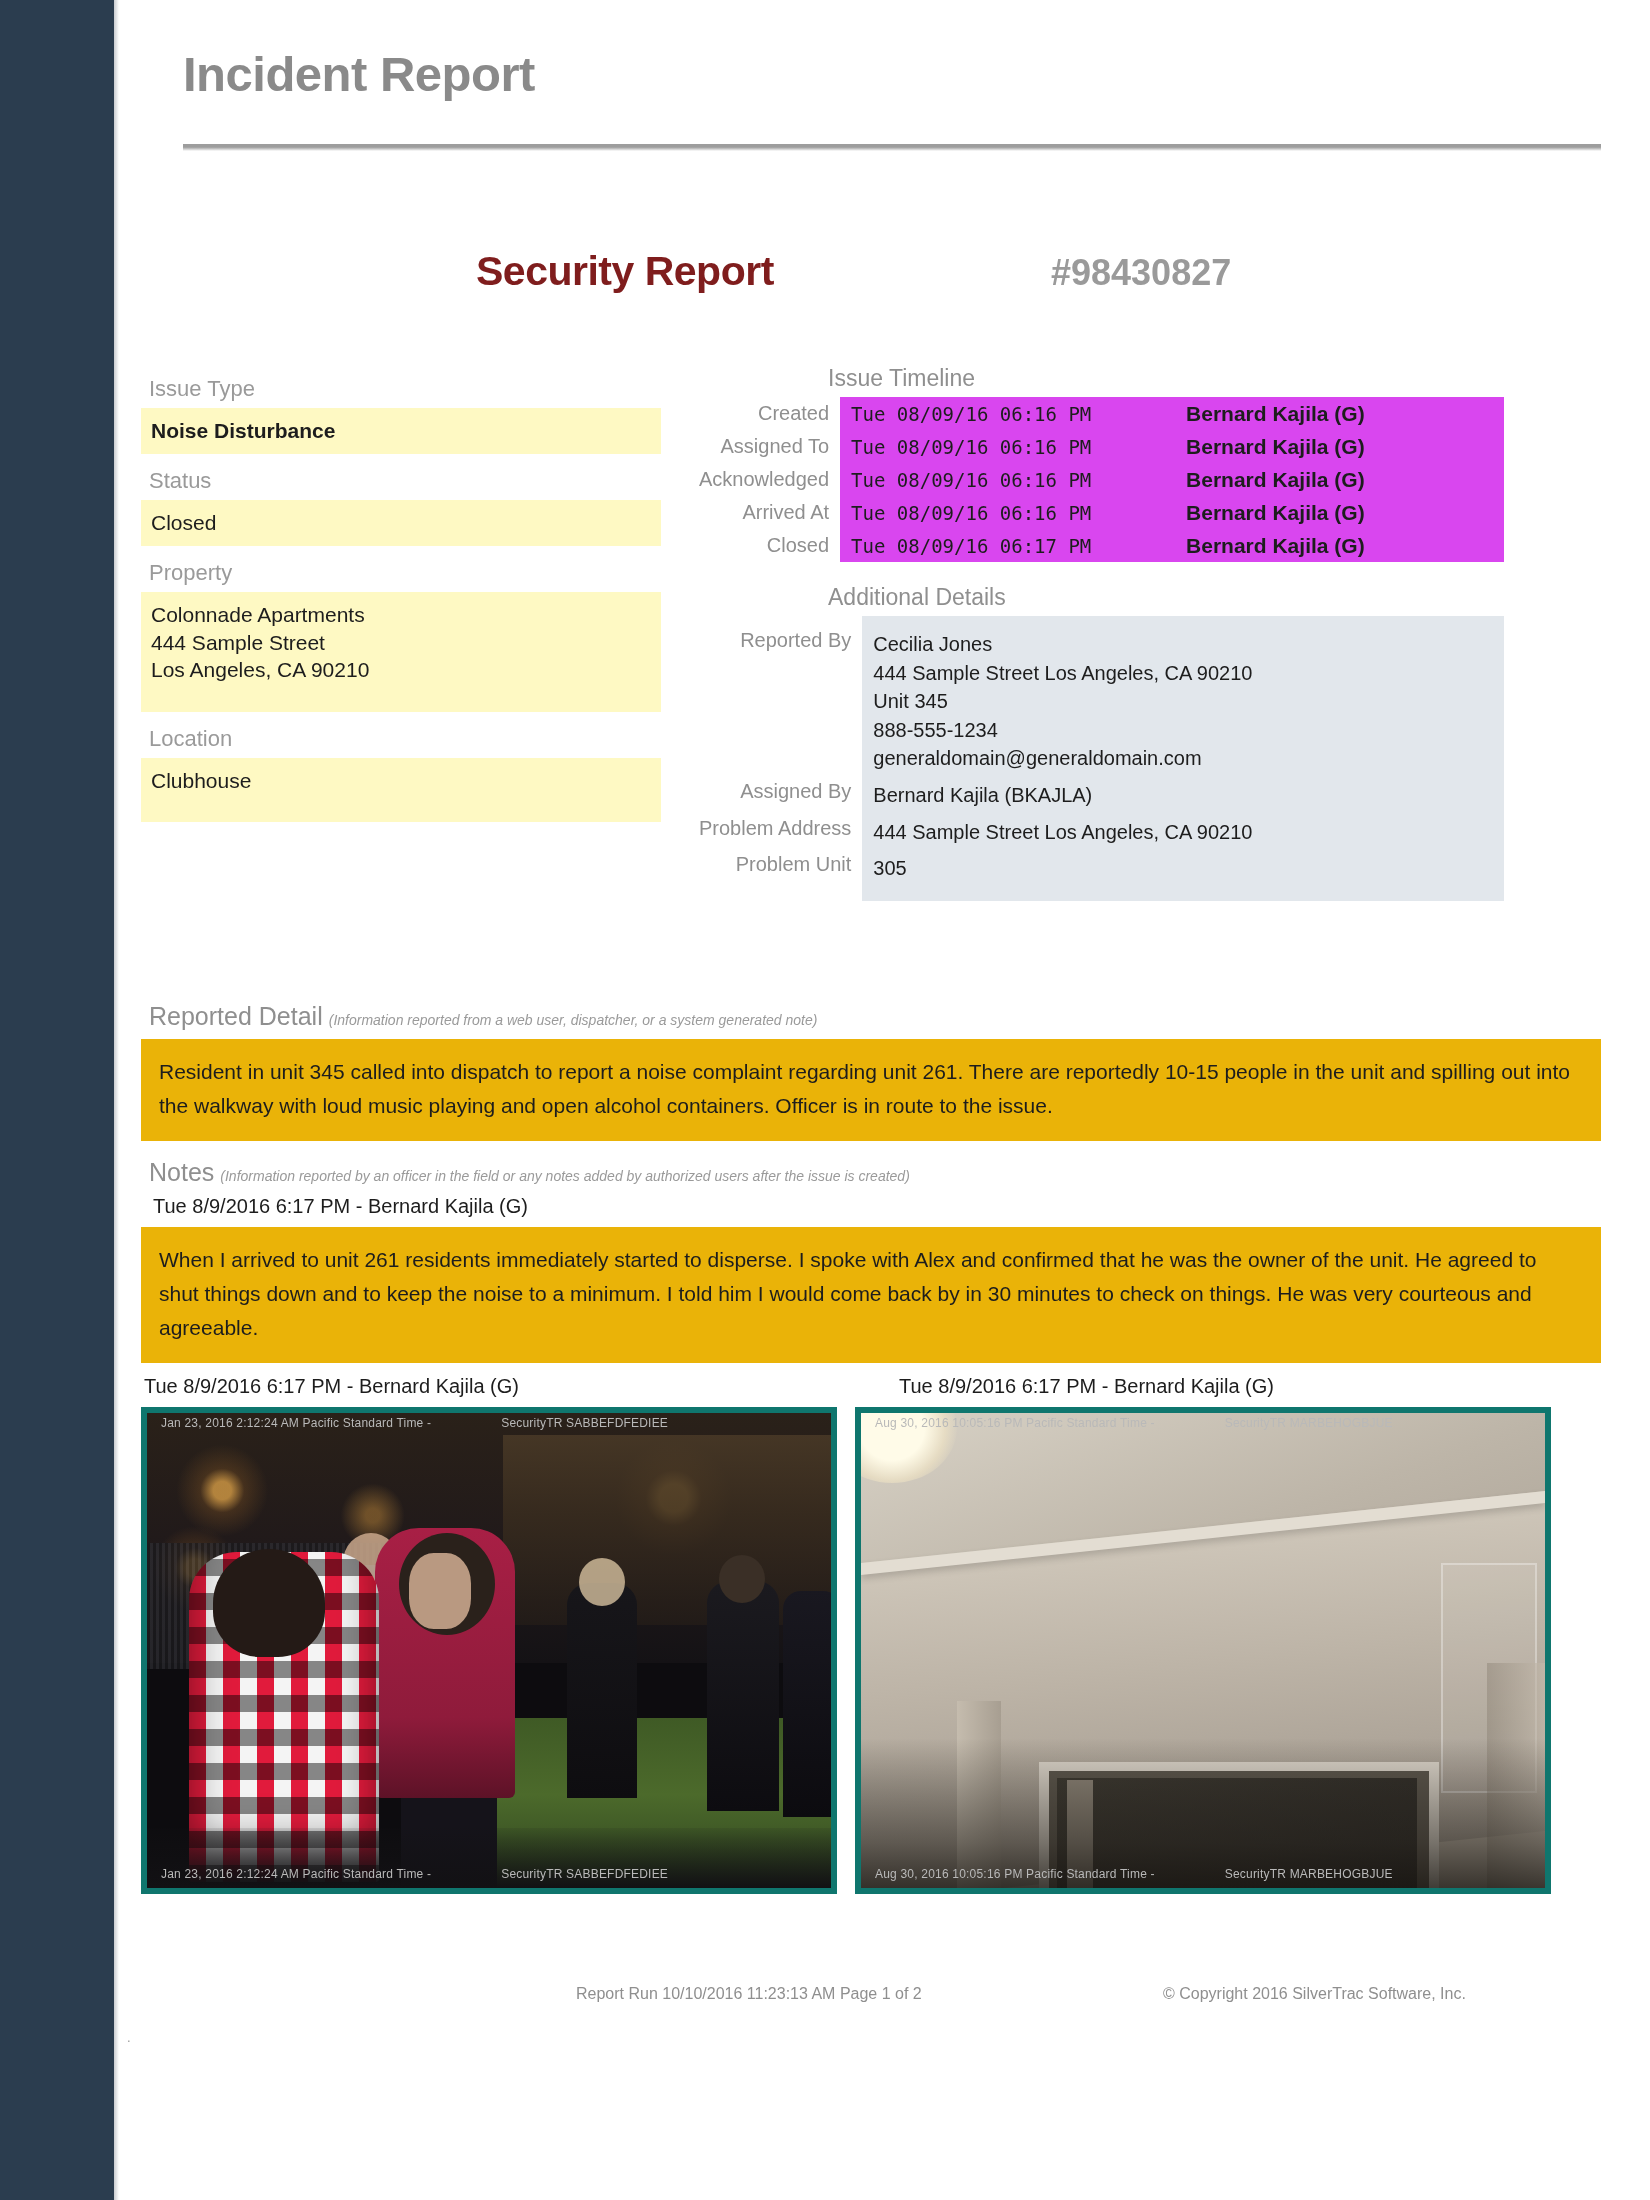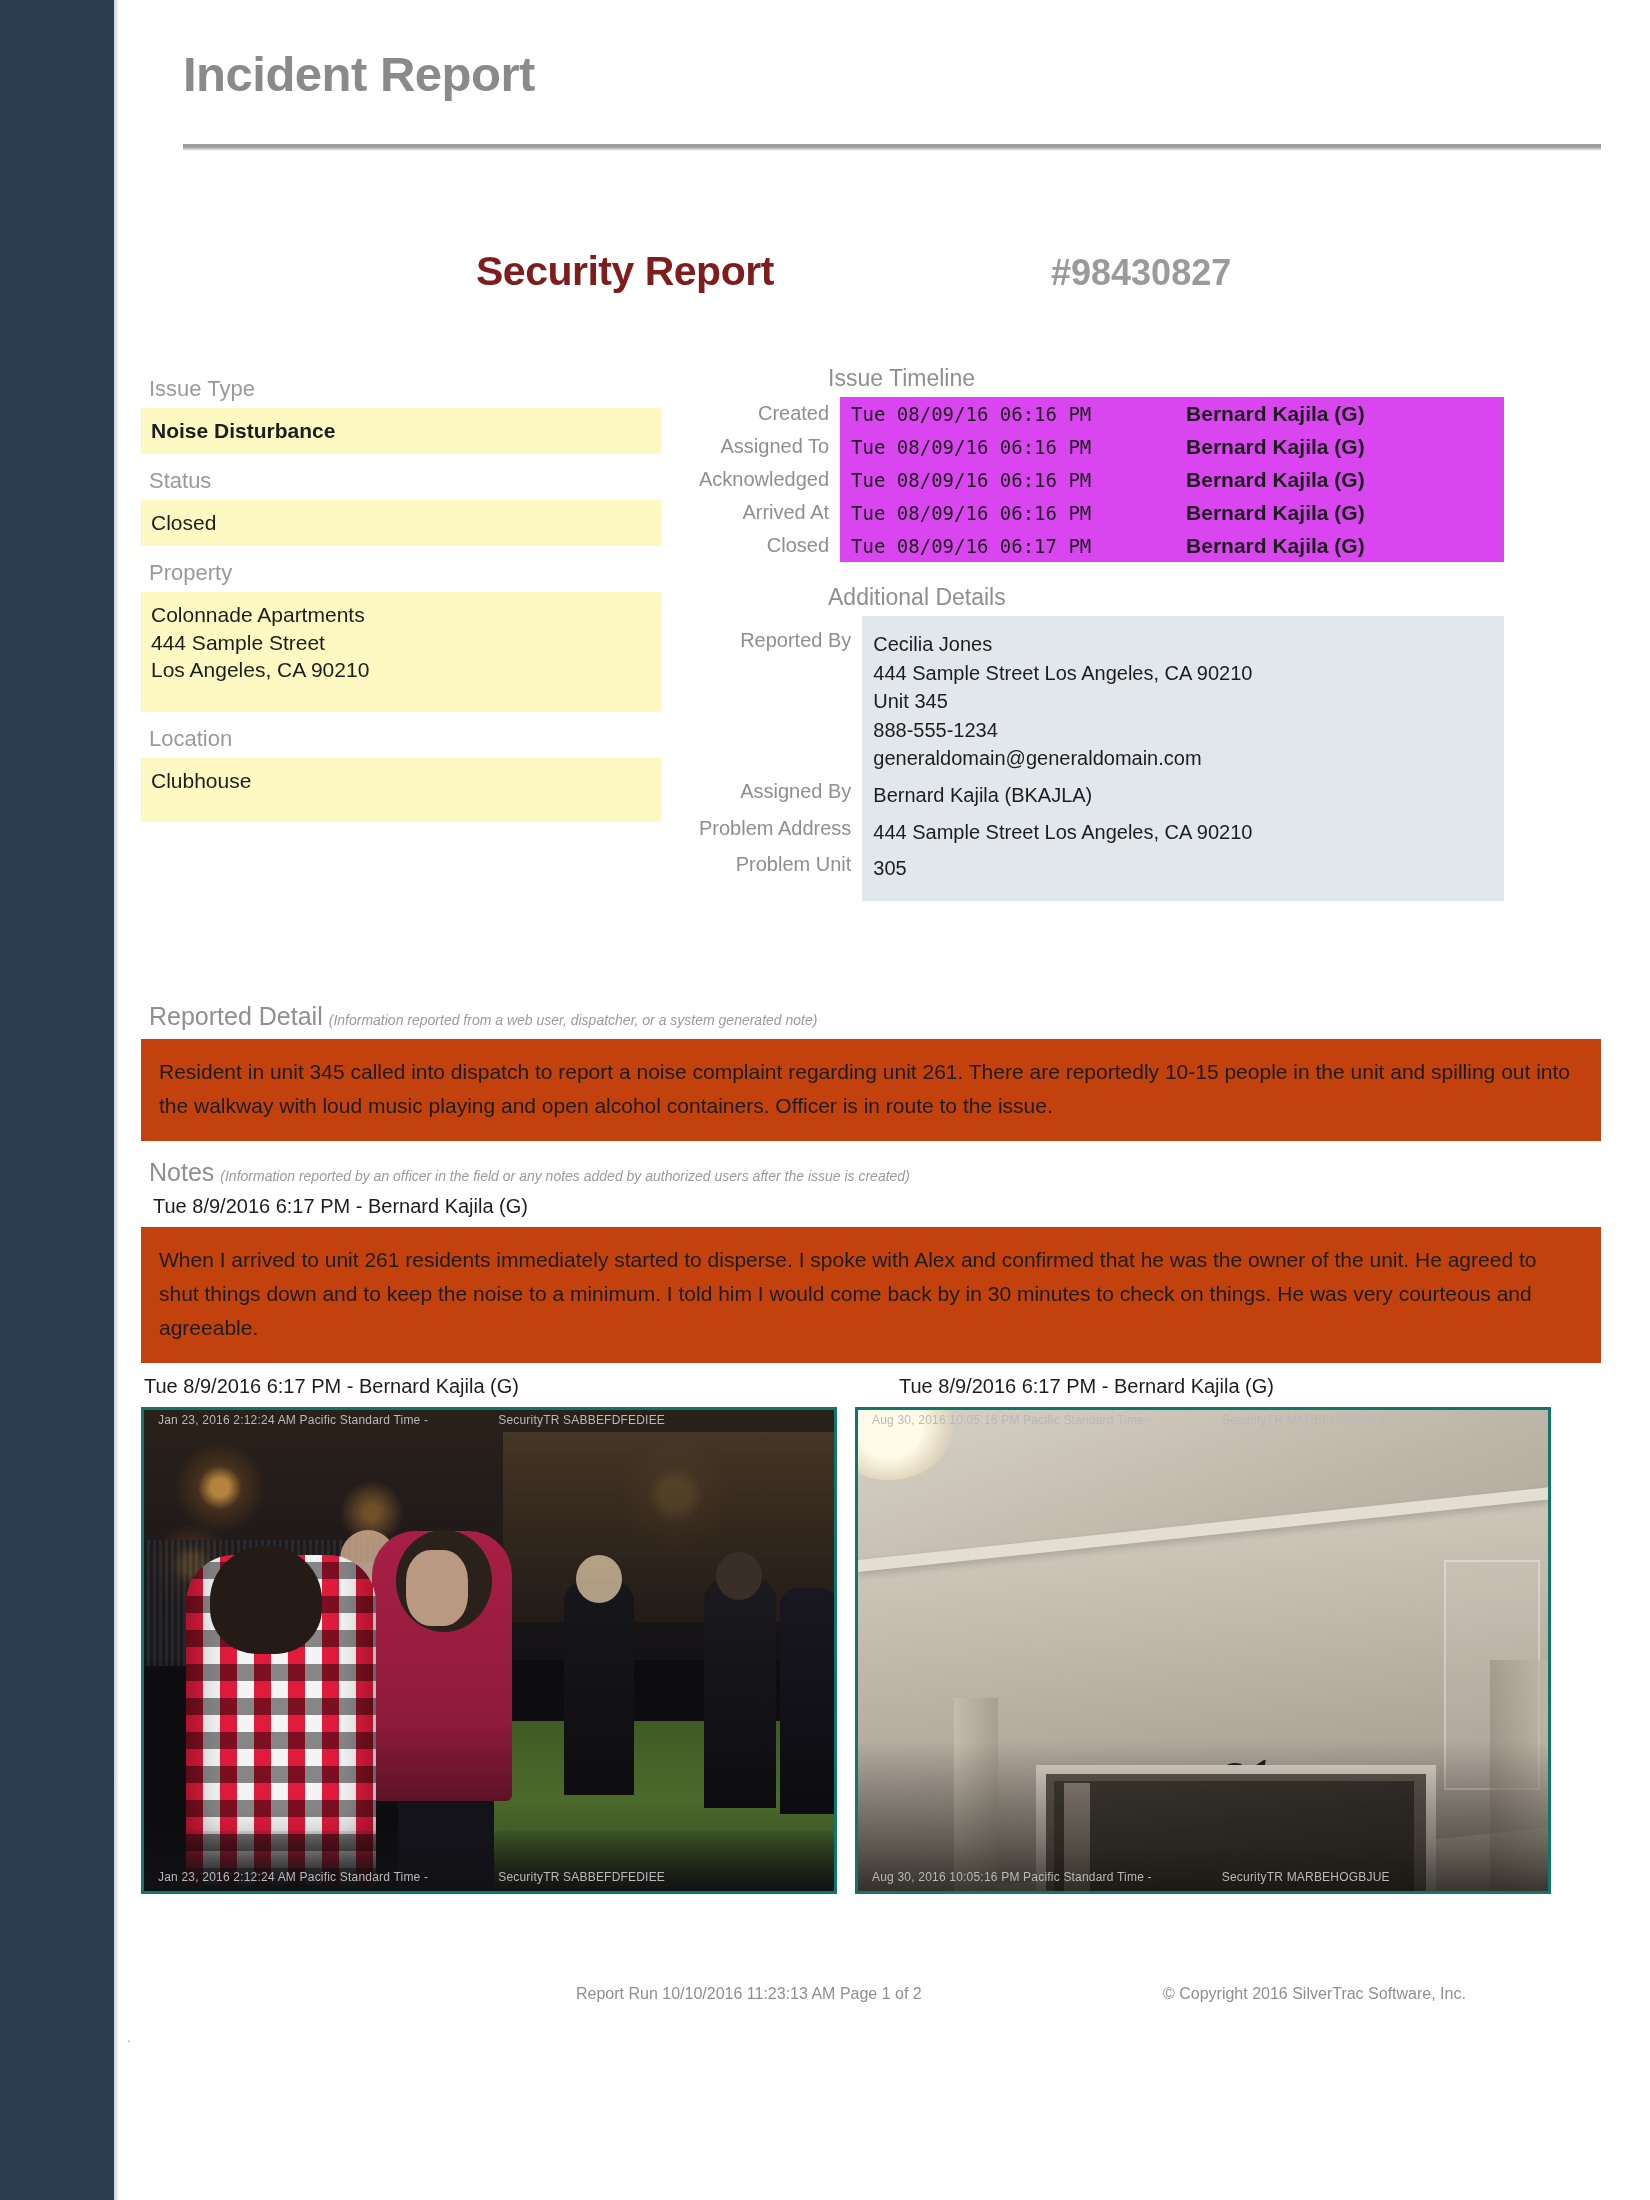--- a/index.html
+++ b/index.html
@@ -122,39 +122,39 @@
   .fw { position: absolute; left: 22px; width: 1460px; }
   .sec-title {
     font-size: 25px; color: #8f8f8f; padding-left: 8px;
     padding-bottom: 8px;
   }
   .sec-title .hint {
     font-size: 14px; font-style: italic; color: #9a9a9a;
     font-weight: normal; padding-left: 6px; text-align: center;
   }
   .sec-box {
-    background: #c2410c; padding: 16px 20px 18px 18px;
+    background: #eab308; padding: 16px 20px 18px 18px;
     font-size: 21px; color: #1d1d1d; line-height: 1.62;
   }
   .note-stamp {
     font-size: 20px; color: #1d1d1d; padding: 0 0 9px 12px;
   }
 
   
   .photos { position: absolute; left: 22px; top: 1375px; width: 1462px; }
   .photo-caps { display: flex; }
   .photo-cap {
     font-size: 20px; color: #1d1d1d; padding-bottom: 9px;
   }
   .photo-cap.a { width: 712px; padding-left: 3px; }
   .photo-cap.b { width: 750px; padding-left: 46px; }
   .photo-row { display: flex; gap: 18px; }
   .photo {
     width: 696px; height: 487px; position: relative;
-    overflow: hidden; border: 3px solid #0f766e;
+    overflow: hidden; border: 6px solid #0f766e;
   }
   .ph-stamp {
     position: absolute; left: 0; width: 100%;
     font-size: 12px; color: #b9b9b9;
     padding: 3px 0 3px 14px; white-space: nowrap;
     letter-spacing: 0.2px;
   }
   .ph-stamp.top { top: 0; }
   .ph-stamp.bottom { bottom: 4px; }
   .ph-stamp .sp { padding-left: 70px; }

